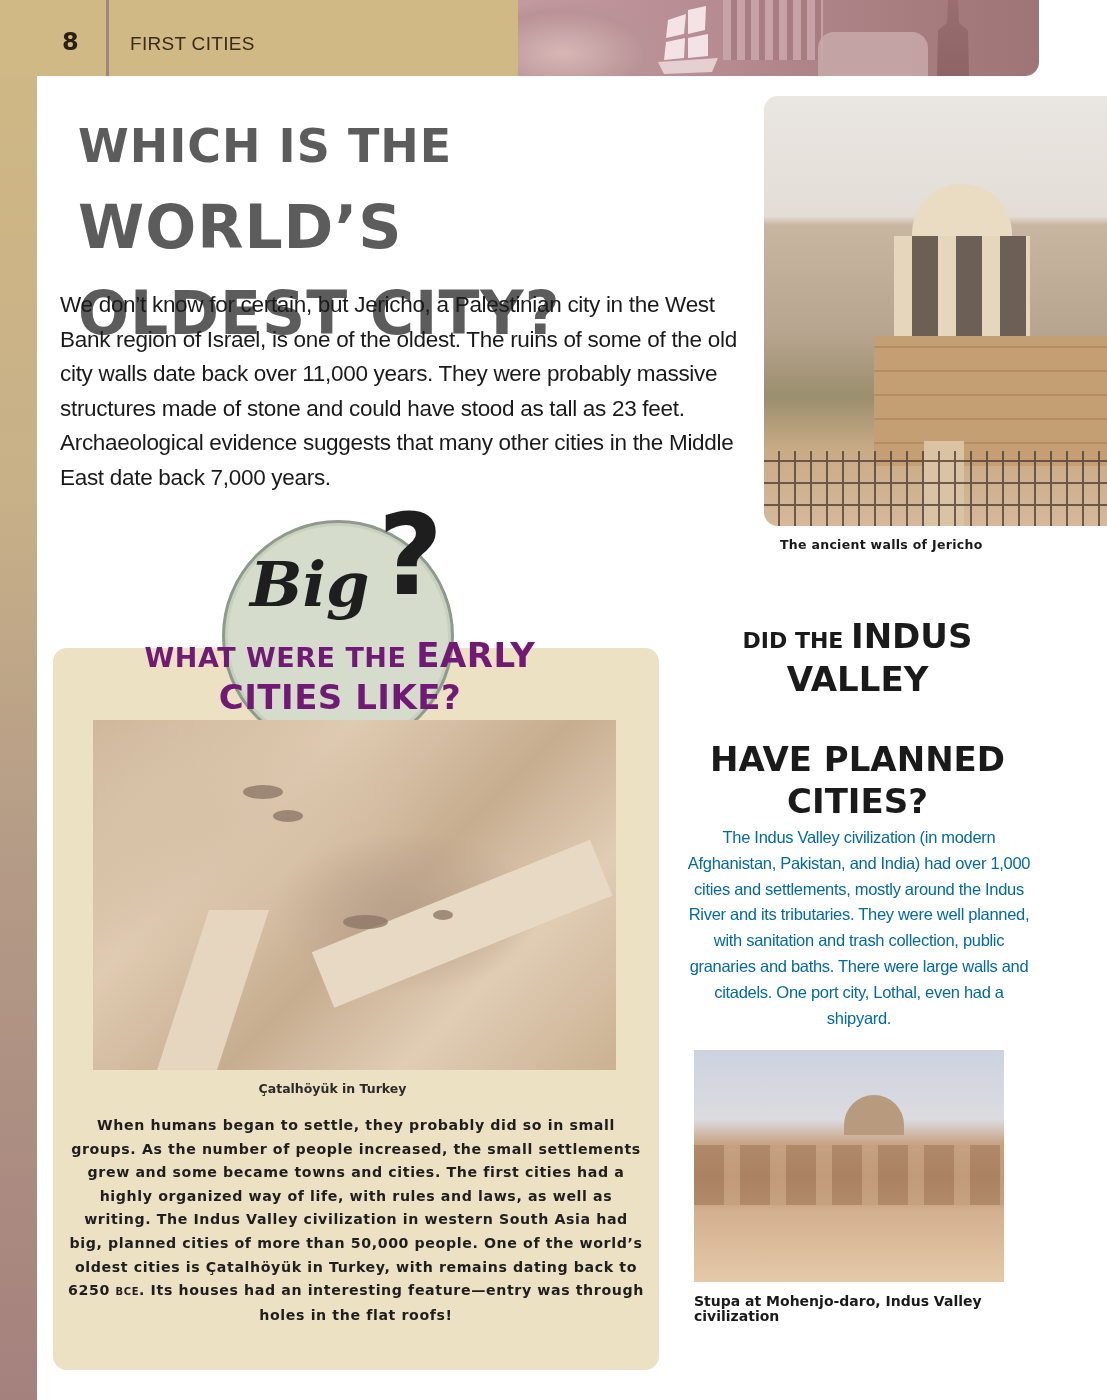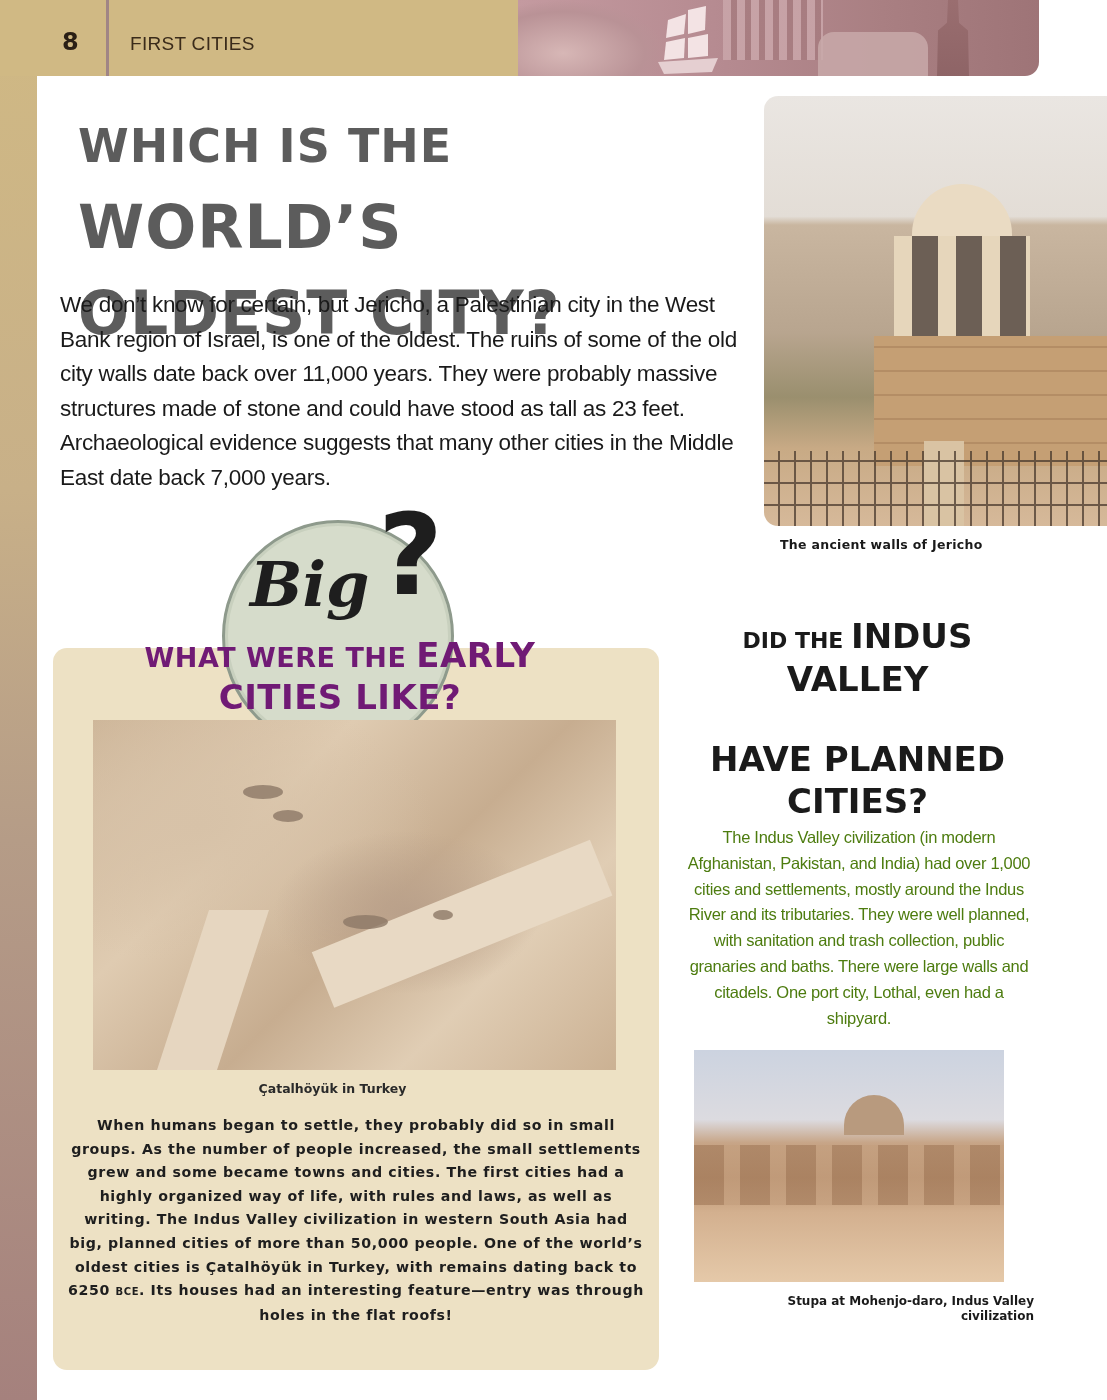--- a/index.html
+++ b/index.html
@@ -154,35 +154,35 @@
 
   
   .indus-heading {
     position: absolute; left: 690px; top: 617px; width: 335px; text-align: center;
     font-family: "DejaVu Sans", sans-serif; font-weight: bold; color: #1a1a1a; line-height: 38px;
   }
   .indus-heading .s { font-size: 22px; margin-top: 8px; }
   .indus-heading .l { font-size: 34px; }
   .indus-body {
     position: absolute; left: 684px; top: 825px; width: 350px; text-align: center;
-    font-family: "Liberation Sans", sans-serif; font-size: 16.5px; line-height: 25.8px; color: #4d7c0f;
+    font-family: "Liberation Sans", sans-serif; font-size: 16.5px; line-height: 25.8px; color: #0369a1;
     letter-spacing: -0.3px;
   }
   .moh-photo {
     position: absolute; left: 694px; top: 1050px; width: 310px; height: 232px; overflow: hidden;
     background: linear-gradient(#ccd3e0 0%, #dcdbe0 30%, #c7a587 40%, #b78f6d 55%, #d3b08f 70%, #e5c9a9 100%);
   }
   .moh-photo .stupa { position:absolute; left:150px; top:45px; width:60px; height:40px; background:#b89a7e; border-radius:30px 30px 0 0; }
   .moh-photo .walls {
     position:absolute; left:0; top:95px; width:310px; height:60px;
     background: repeating-linear-gradient(90deg, #a57d5d 0 30px, #c49f7e 30px 46px); opacity:0.7;
   }
   .caption-moh {
-    position: absolute; left: 724px; top: 1294px; width: 310px; text-align: right;
-    font-size: 12px; font-weight: bold; font-family: "DejaVu Sans", sans-serif; color: #1a1a1a;
+    position: absolute; left: 694px; top: 1294px; width: 310px; text-align: left;
+    font-size: 14px; font-weight: bold; font-family: "DejaVu Sans", sans-serif; color: #1a1a1a;
     line-height: 15px;
   }
 </style>
 </head>
 <body>
 
 <div class="side-strip"></div>
 <div class="header-band"></div>
 <div class="header-divider"></div>
 <div class="page-number">8</div>

